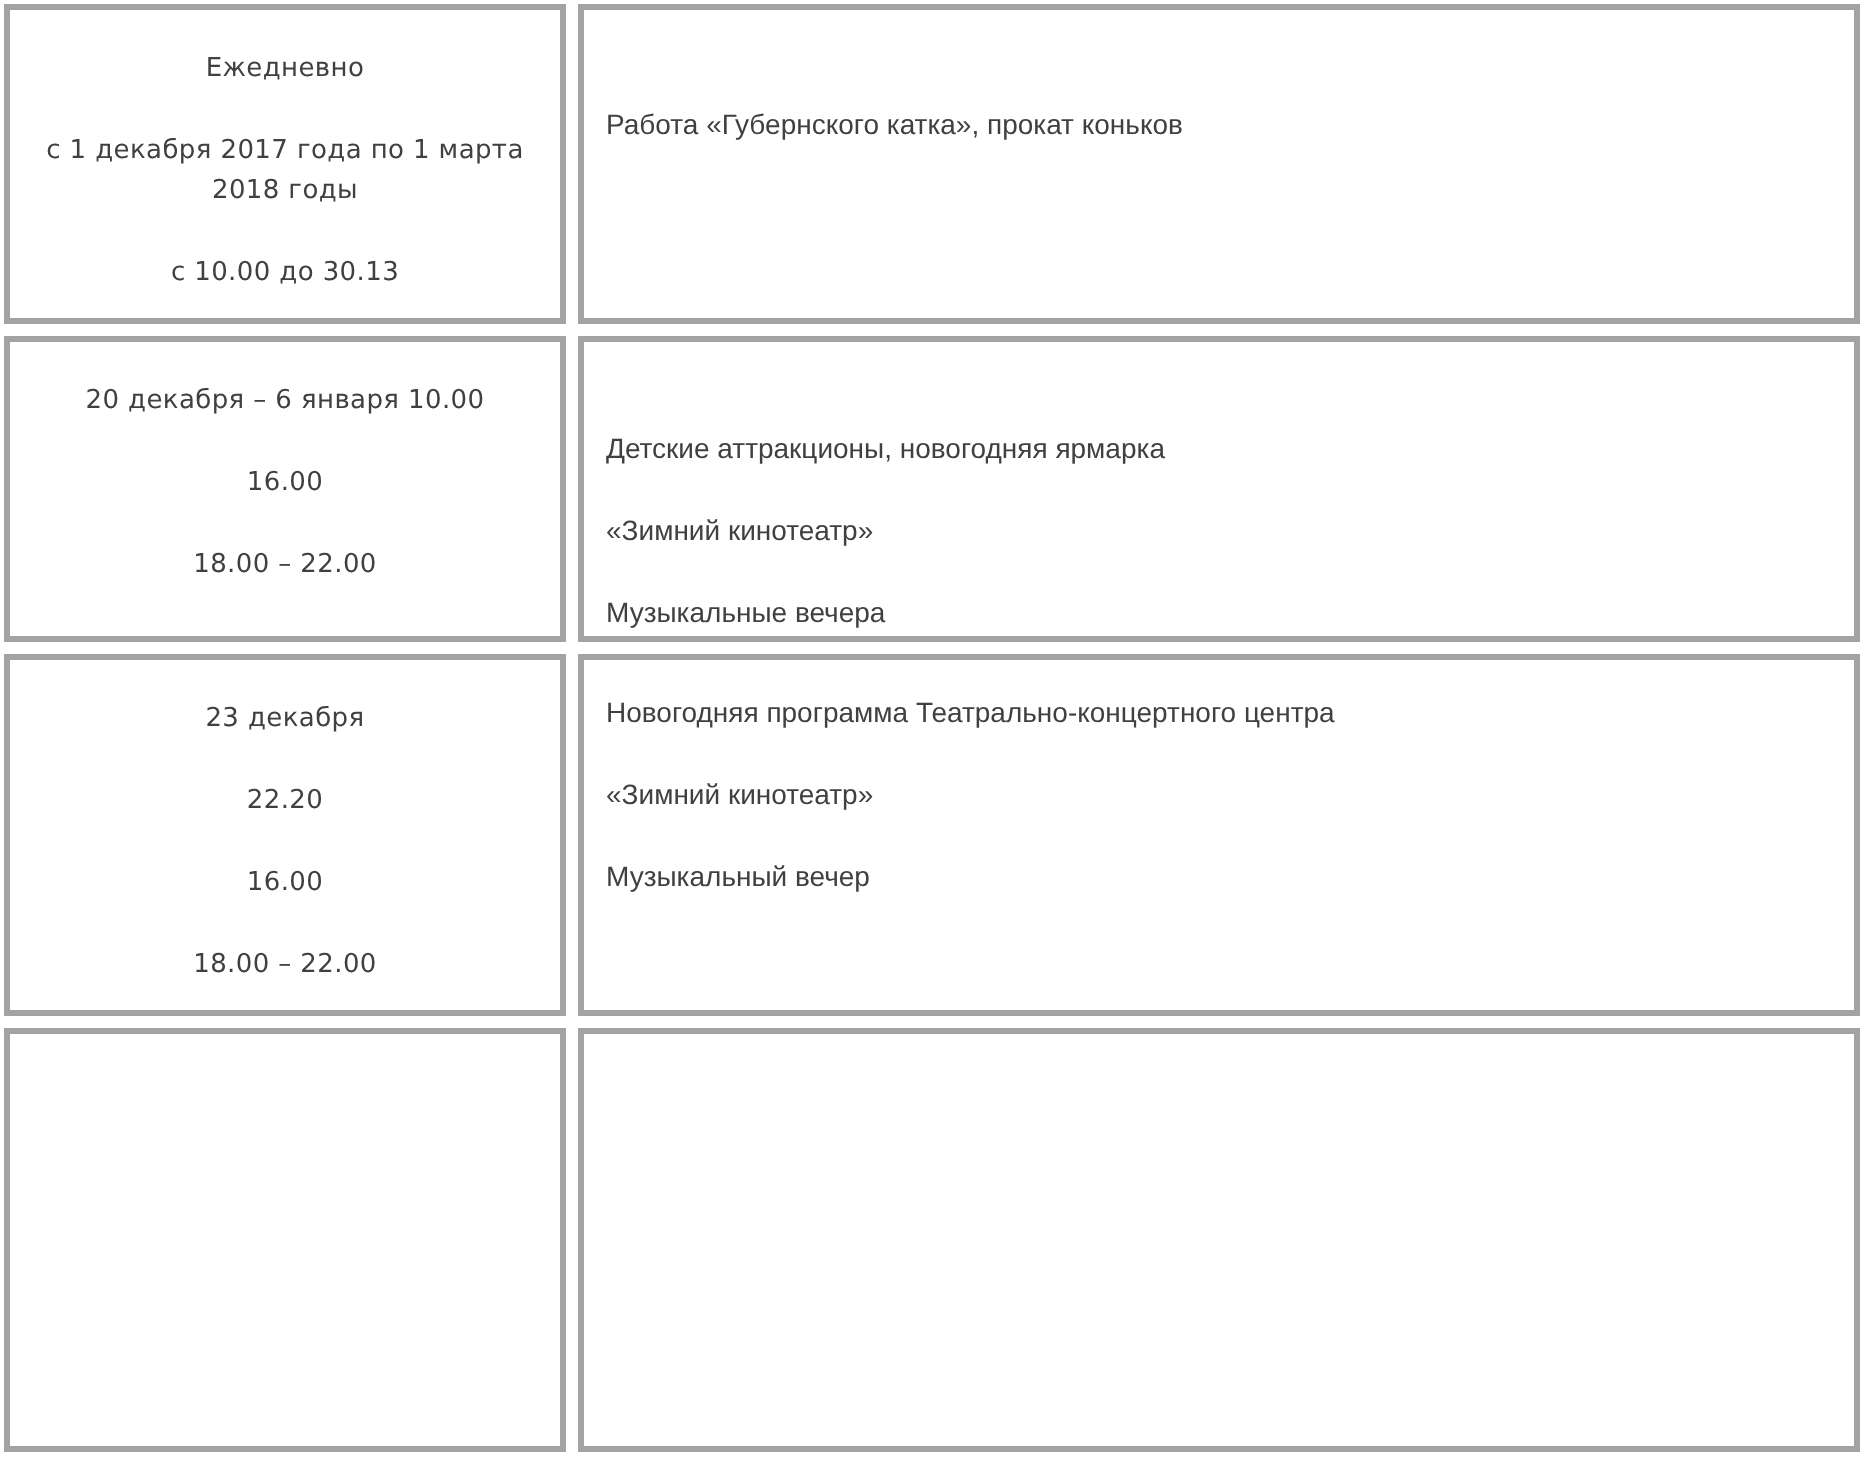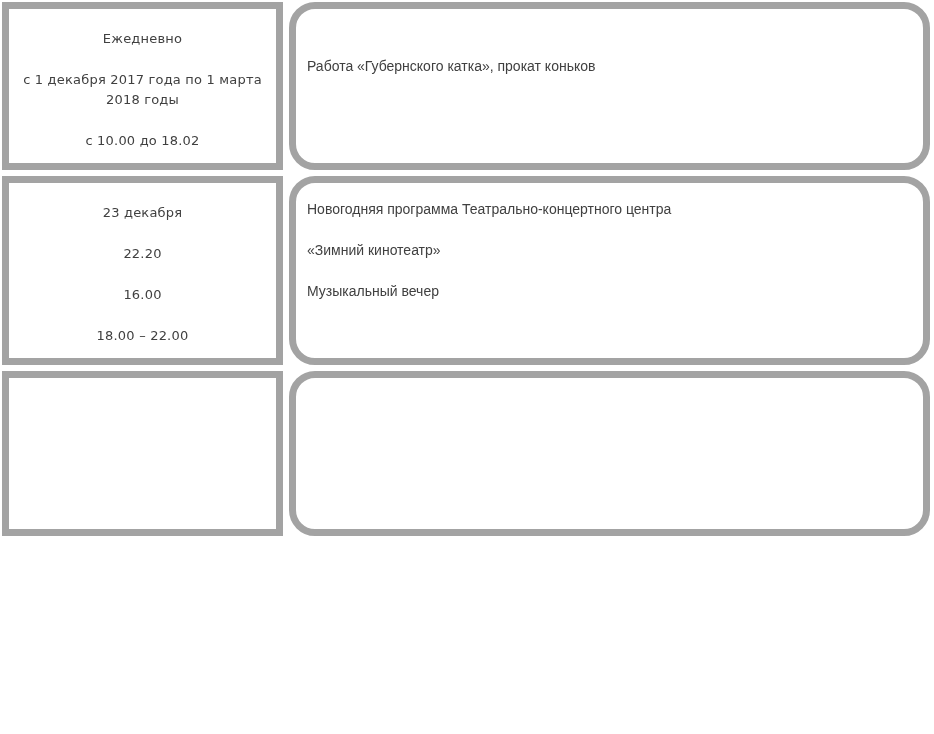--- a/index.html
+++ b/index.html
@@ -17,21 +17,21 @@
     color: #404040;
   }
   table.schedule {
     border-collapse: separate;
     border-spacing: 6px;
     margin: -4px 0 0 -4px;
     table-layout: fixed;
     width: 940px;
   }
   td {
-    border: 7px solid #a3a3a3;
+    border: 3px solid #a3a3a3;
     background: #ffffff;
     box-sizing: border-box;
     overflow: hidden;
   }
   td.time-cell {
     width: 281px;
     text-align: center;
     vertical-align: top;
     padding: 20px 12px 12px 12px;
     font-family: "DejaVu Sans", sans-serif;
@@ -40,21 +40,20 @@
     letter-spacing: 0.2px;
   }
   td.event-cell {
     width: 641px;
     vertical-align: middle;
     text-align: left;
     padding: 2px 48px 2px 11px;
     font-family: "Liberation Sans", sans-serif;
     font-size: 14px;
     line-height: 20px;
-    border-radius: 26px;
   }
   .cell-par {
     margin: 0 0 21px 0;
     min-height: 20px;
   }
   .cell-par:last-child {
     margin-bottom: 0;
   }
   
   tr:nth-child(1) td { height: 156px; }
@@ -67,25 +66,38 @@
 </head>
 <body>
 
 <div class="viewport">
   <table class="schedule">
     <tbody id="schedule-body">
         <tr>
           <td class="time-cell">
             <p class="cell-par">Ежедневно</p>
             <p class="cell-par">с 1 декабря 2017 года по 1 марта 2018 годы</p>
-            <p class="cell-par">с 10.00 до 18.02</p>
+            <p class="cell-par">с 10.00 до 30.13</p>
           </td>
           <td class="event-cell">
             <p class="cell-par">Работа «Губернского катка», прокат коньков</p>
             <p class="cell-par"></p>
+          </td>
+        </tr>
+        <tr>
+          <td class="time-cell">
+            <p class="cell-par">20 декабря – 6 января 10.00</p>
+            <p class="cell-par">16.00</p>
+            <p class="cell-par">18.00 – 22.00</p>
+          </td>
+          <td class="event-cell">
+            <p class="cell-par"></p>
+            <p class="cell-par">Детские аттракционы, новогодняя ярмарка</p>
+            <p class="cell-par">«Зимний кинотеатр»</p>
+            <p class="cell-par">Музыкальные вечера</p>
           </td>
         </tr>
         <tr>
           <td class="time-cell">
             <p class="cell-par">23 декабря</p>
             <p class="cell-par">22.20</p>
             <p class="cell-par">16.00</p>
             <p class="cell-par">18.00 – 22.00</p>
           </td>
           <td class="event-cell">

